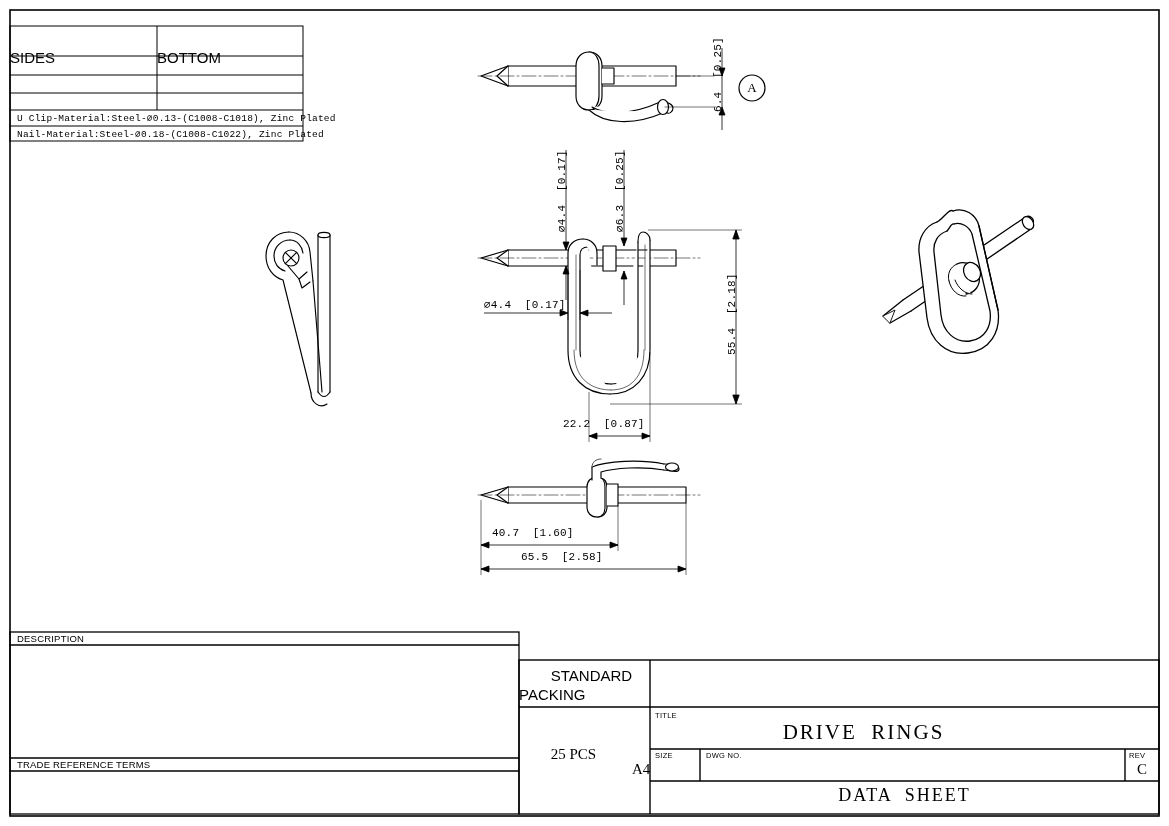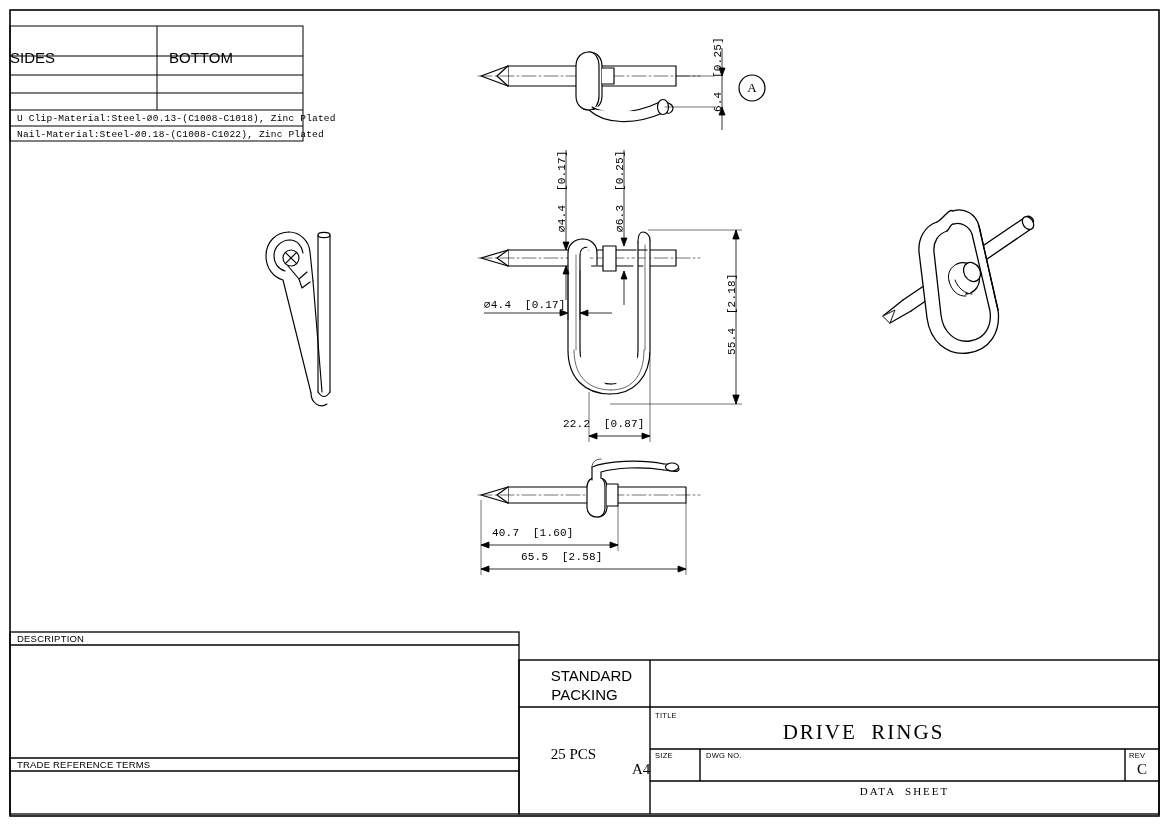--- a/index.html
+++ b/index.html
@@ -69,21 +69,21 @@
     font-size: 15px;
   }
   .tb-val {
     font-size: 15px;
   }
   .tb-title {
     font-size: 21px;
     letter-spacing: 2px;
   }
   .tb-sheet {
-    font-size: 11px;
+    font-size: 18px;
     letter-spacing: 2px;
   }
   .desc-label {
     font-size: 9.5px;
     letter-spacing: 0.2px;
   }
 </style>
 </head>
 <body>
 
@@ -355,21 +355,21 @@
       <path d="M957 264 C950 267 947 274 949 281" stroke-width="1"></path>
       <ellipse cx="972" cy="272" rx="8" ry="10" transform="rotate(-30 972 272)"></ellipse>
 
       <path d="M955 280 C958 288 965 294 972 294" stroke-width="1"></path>
       <path d="M949 281 C951 290 958 297 966 296" stroke-width="1"></path>
     </g>
 
   </svg>
 
   <div class="abs sans tbl-head" style="left:10px; top:34px; width:147px;">SIDES</div>
-  <div class="abs sans tbl-head" style="left:157px; top:34px; width:154px;padding-left:12px;">BOTTOM</div>
+  <div class="abs sans tbl-head" style="left:157px; top:34px; width:154px;">BOTTOM</div>
 
   <div class="abs mono tbl-mat" style="left:17px; top:114px;">U Clip-Material:Steel-⌀0.13-(C1008-C1018), Zinc Plated</div>
   <div class="abs mono tbl-mat" style="left:17px; top:130px;">Nail-Material:Steel-⌀0.18-(C1008-C1022), Zinc Plated</div>
 
   <div class="abs mono dim dim-vert" style="left:713px; top:112px;">6.4  [0.25]</div>
 
   <div class="abs serif balloon-txt" style="left:739px; top:81px; width:26px;">A</div>
 
   <div class="abs mono dim dim-vert" style="left:557px; top:232px;">⌀4.4  [0.17]</div>
 
@@ -385,21 +385,21 @@
 
   <div class="abs mono dim" style="left:521px; top:552px;">65.5  [2.58]</div>
 
   <div class="abs sans desc-label" style="left:17px; top:634px;">DESCRIPTION</div>
   <div class="abs sans desc-label" style="left:17px; top:648px; width:495px; height:105px;"></div>
 
   <div class="abs sans desc-label" style="left:17px; top:760px;">TRADE REFERENCE TERMS</div>
   <div class="abs sans desc-label" style="left:17px; top:775px; width:495px; height:35px;"></div>
 
   <div class="abs sans tb-big" style="left:519px; top:668px; width:145px; text-align:center;">STANDARD</div>
-  <div class="abs sans tb-big" style="left:519px; top:687px; width:131px; text-align:center;">PACKING</div>
+  <div class="abs sans tb-big" style="left:519px; top:687px; width:131px; text-align:left;">PACKING</div>
 
   <div class="abs serif tb-val" style="left:519px; top:747px; width:109px; text-align:center;">25 PCS</div>
 
   <div class="abs sans tb-label" style="left:654px; top:663px; width:500px; height:40px;"></div>
 
   <div class="abs sans tb-label" style="left:655px; top:712px;">TITLE</div>
   <div class="abs serif tb-title" style="left:650px; top:722px; width:427px; text-align:center;">DRIVE  RINGS</div>
 
   <div class="abs sans tb-label" style="left:655px; top:752px;">SIZE</div>
   <div class="abs serif tb-val" style="left:632px; top:762px; width:50px; text-align:left;">A4</div>

